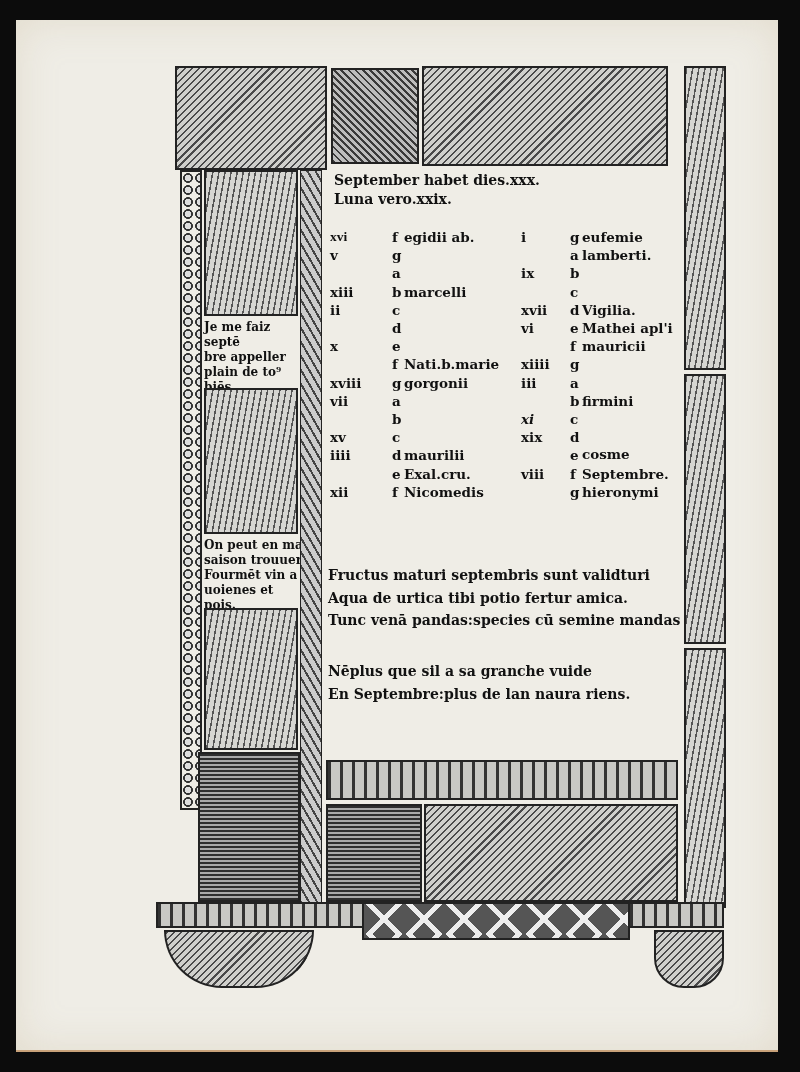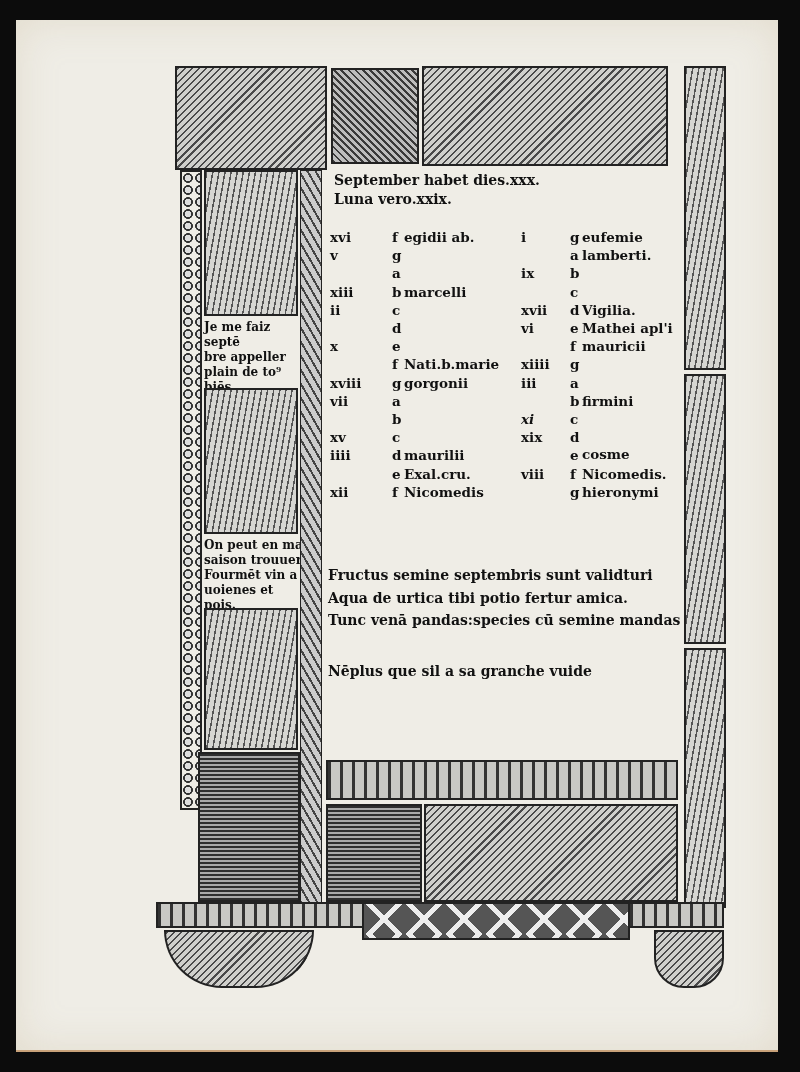--- a/index.html
+++ b/index.html
@@ -56,21 +56,21 @@
 <div class="figure-slot" style="left:684px;top:66px;width:42px;height:304px;"></div>
 <div class="figure-slot" style="left:684px;top:374px;width:42px;height:270px;"></div>
 <div class="figure-slot" style="left:684px;top:648px;width:42px;height:260px;"></div>
 
 <div class="heading" style="top:172px;">September habet dies.xxx.</div>
 <div class="heading" style="top:191px;">Luna vero.xxix.</div>
 
 <div class="cal" style="left:0;top:0;">
   <div id="cal-left">
       <div class="row" style="top: 229px; left: 0px;">
-        <span style="left: 330px;">xvi</span>
+        <span style="left: 330px; font-family: Liberation Serif, serif;">xvi</span>
         <span style="left: 392px;">f</span>
         <span style="left: 404px;">egidii ab.</span>
       </div>
       <div class="row" style="top: 247.2px; left: 0px;">
         <span style="left: 330px;">v</span>
         <span style="left: 392px;">g</span>
         <span style="left: 404px;"></span>
       </div>
       <div class="row" style="top: 265.4px; left: 0px;">
         <span style="left: 330px;"></span>
@@ -200,37 +200,38 @@
         <span style="left: 582px; margin-top: 17px;">cosme</span>
       </div>
       <div class="row" style="top: 447.4px; left: 0px;">
         <span style="left: 521px;"></span>
         <span style="left: 570px;">e</span>
         <span style="left: 582px;"></span>
       </div>
       <div class="row" style="top: 465.6px; left: 0px;">
         <span style="left: 521px;">viii</span>
         <span style="left: 570px;">f</span>
-        <span style="left: 582px;">Nicomedis.</span>
+        <span style="left: 582px;">Septembre.</span>
       </div>
       <div class="row" style="top: 483.8px; left: 0px;">
         <span style="left: 521px;"></span>
         <span style="left: 570px;">g</span>
         <span style="left: 582px;">hieronymi</span>
       </div>
     </div>
 </div>
 
 <div class="verse" style="top:564px;">
-  <div>Fructus semine septembris sunt validturi</div>
+  <div>Fructus maturi septembris sunt validturi</div>
   <div>Aqua de urtica tibi potio fertur amica.</div>
   <div>Tunc venā pandas:species cū semine mandas</div>
 </div>
 <div class="verse" style="top:660px;">
   <div>Nēplus que sil a sa granche vuide</div>
+  <div>En Septembre:plus de lan naura riens.</div>
 </div>
 
 <div class="frieze" style="left:326px;top:760px;width:352px;height:40px;"></div>
 <div class="wood dense" style="left:326px;top:804px;width:96px;height:98px;"></div>
 <div class="wood light" style="left:424px;top:804px;width:254px;height:98px;"></div>
 <div class="frieze" style="left:156px;top:902px;width:208px;height:26px;"></div>
 <div class="zigzag" style="left:362px;top:902px;width:268px;height:38px;"></div>
 <div class="frieze" style="left:628px;top:902px;width:96px;height:26px;"></div>
 <div class="wood light" style="left:164px;top:930px;width:150px;height:58px;border-radius:0 0 70px 70px;"></div>
 <div class="wood light" style="left:654px;top:930px;width:70px;height:58px;border-radius:0 0 30px 30px;"></div>

